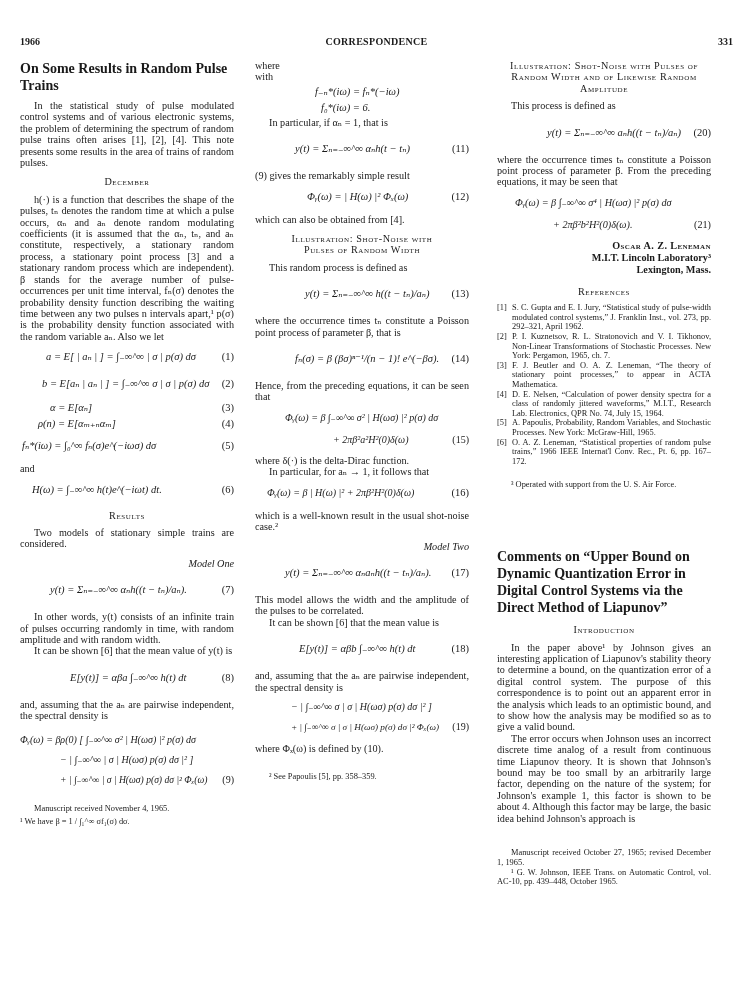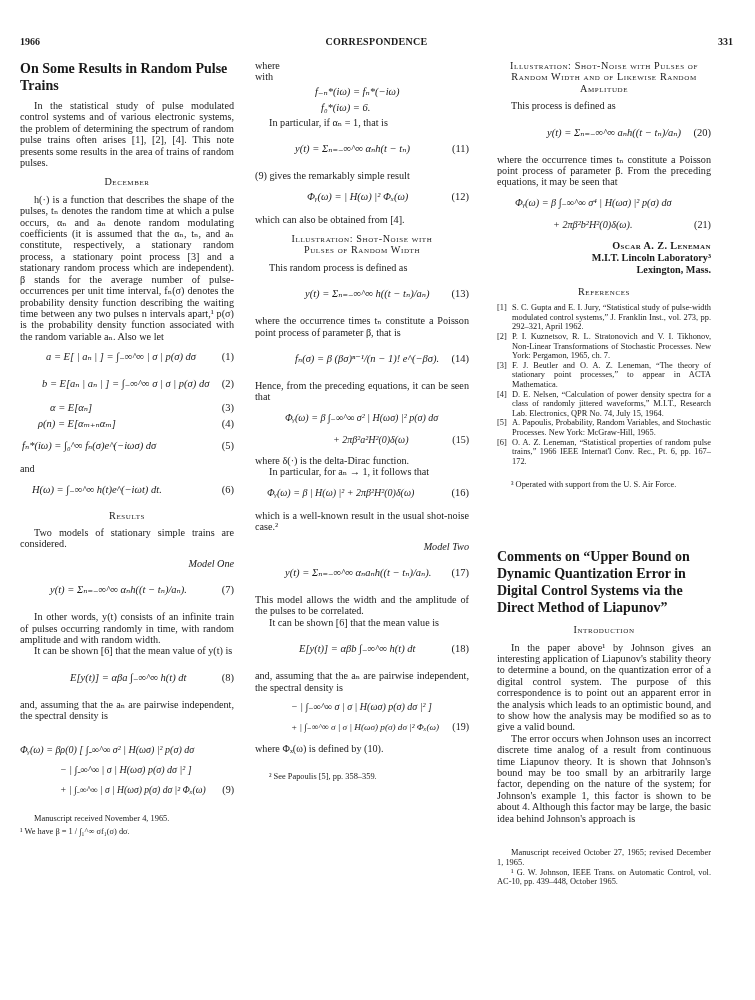--- a/index.html
+++ b/index.html
@@ -94,21 +94,21 @@
       <span class="num">(7)</span>
     </div>
     <p class="p indent">In other words, y(t) consists of an infinite train of pulses occurring randomly in time, with random amplitude and with random width.</p>
     <p class="p indent">It can be shown [6] that the mean value of y(t) is</p>
     <div class="eq tall">
       <span class="lhs" style="left:50px">E[y(t)] = αβa ∫₋∞^∞ h(t) dt</span>
       <span class="num">(8)</span>
     </div>
     <p class="p">and, assuming that the aₙ are pairwise independent, the spectral density is</p>
 
-    <div style="position:relative; font-style:italic; font-size:10px; line-height:20px; margin-top:18px;font-family:Liberation Serif, serif;">
+    <div style="position:relative; font-style:italic; font-size:10px; line-height:20px; margin-top:8px;">
       <div style="white-space:nowrap;">Φᵧ(ω) = βρ(0) [ ∫₋∞^∞ σ² | H(ωσ) |² p(σ) dσ</div>
       <div style="white-space:nowrap; padding-left:40px;">− | ∫₋∞^∞ | σ | H(ωσ) p(σ) dσ |² ]</div>
       <div style="position:relative;">
         <span style="white-space:nowrap; padding-left:40px; font-size:9.6px;">+ | ∫₋∞^∞ | σ | H(ωσ) p(σ) dσ |² Φₓ(ω)</span>
         <span style="position:absolute; right:0; font-style:normal;">(9)</span>
       </div>
     </div>
 
     <div class="fn-rule-space"></div>
     <div class="fn indent">Manuscript received November 4, 1965.</div>

